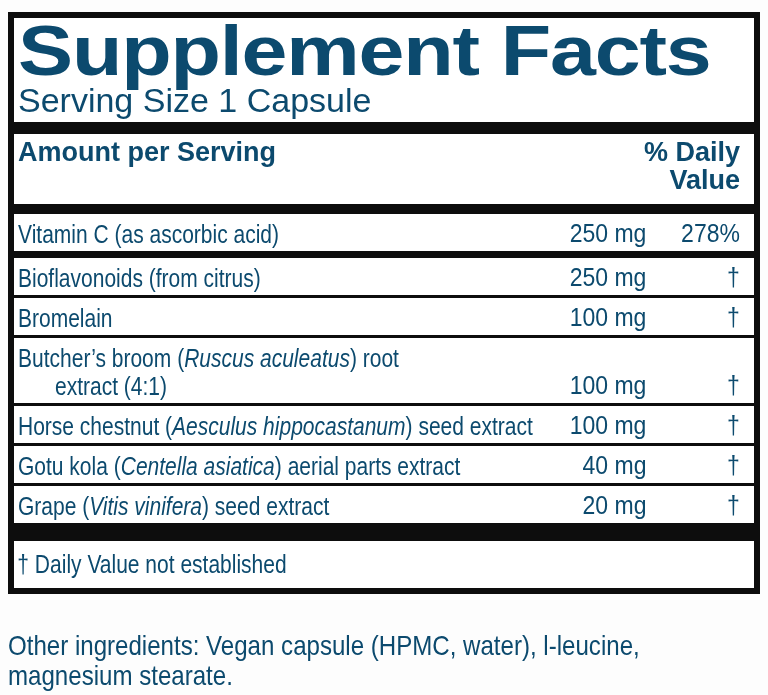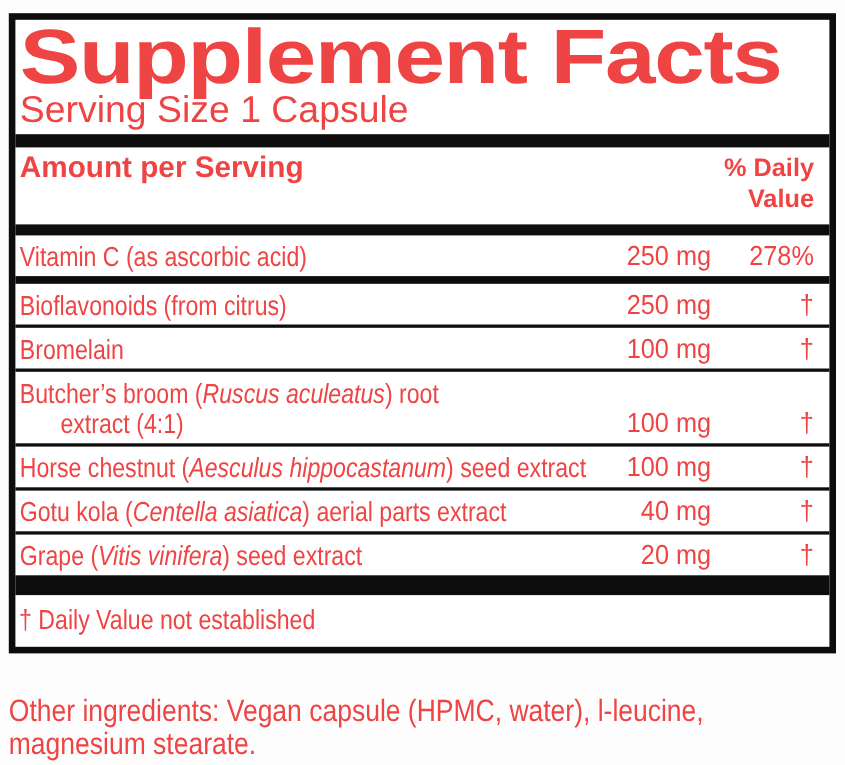--- a/index.html
+++ b/index.html
@@ -1,21 +1,21 @@
 <!DOCTYPE html>
 <html><head>
 <meta charset="utf-8">
 <style>
   html,body{margin:0;padding:0;background:#ffffff;}
   .page{
     position:relative;
     width:768px;height:695px;
     background:#fdfdfd;
     font-family:"Liberation Sans","DejaVu Sans",sans-serif;
-    color:#ef4444;
+    color:#0c4a6e;
   }
   .panel{
     position:absolute;left:8px;top:12px;width:740px;
     background:#ffffff;
     border:6px solid #0d0d0d;
   }
   .title{
     margin:2px 0 4px 4px;
     font-size:70px;font-weight:bold;line-height:62px;
     letter-spacing:-1px;white-space:nowrap;
@@ -29,21 +29,21 @@
   .bar-med10{height:10px;margin-top:10px;}
   .header-row{
     display:flex;justify-content:space-between;align-items:flex-start;
     margin-top:4px;
     gap:28px;
   }
   .amount-header{
     margin-left:4px;font-size:27px;font-weight:bold;line-height:28px;
   }
   .dv-header{
-    width:112px;margin-right:14px;font-size:23px;font-weight:bold;
+    width:112px;margin-right:14px;font-size:27px;font-weight:bold;
     line-height:28px;text-align:right;
   }
   .row{position:relative;padding:6px 12px 3px 4px;}
   .row-name{
     width:665px;font-size:25px;line-height:28px;
     transform:scaleX(0.84);transform-origin:0 100%;
   }
   .row-name div{white-space:nowrap;}
   .row-name .indent{padding-left:44px;}
   .lat{font-style:italic;}

